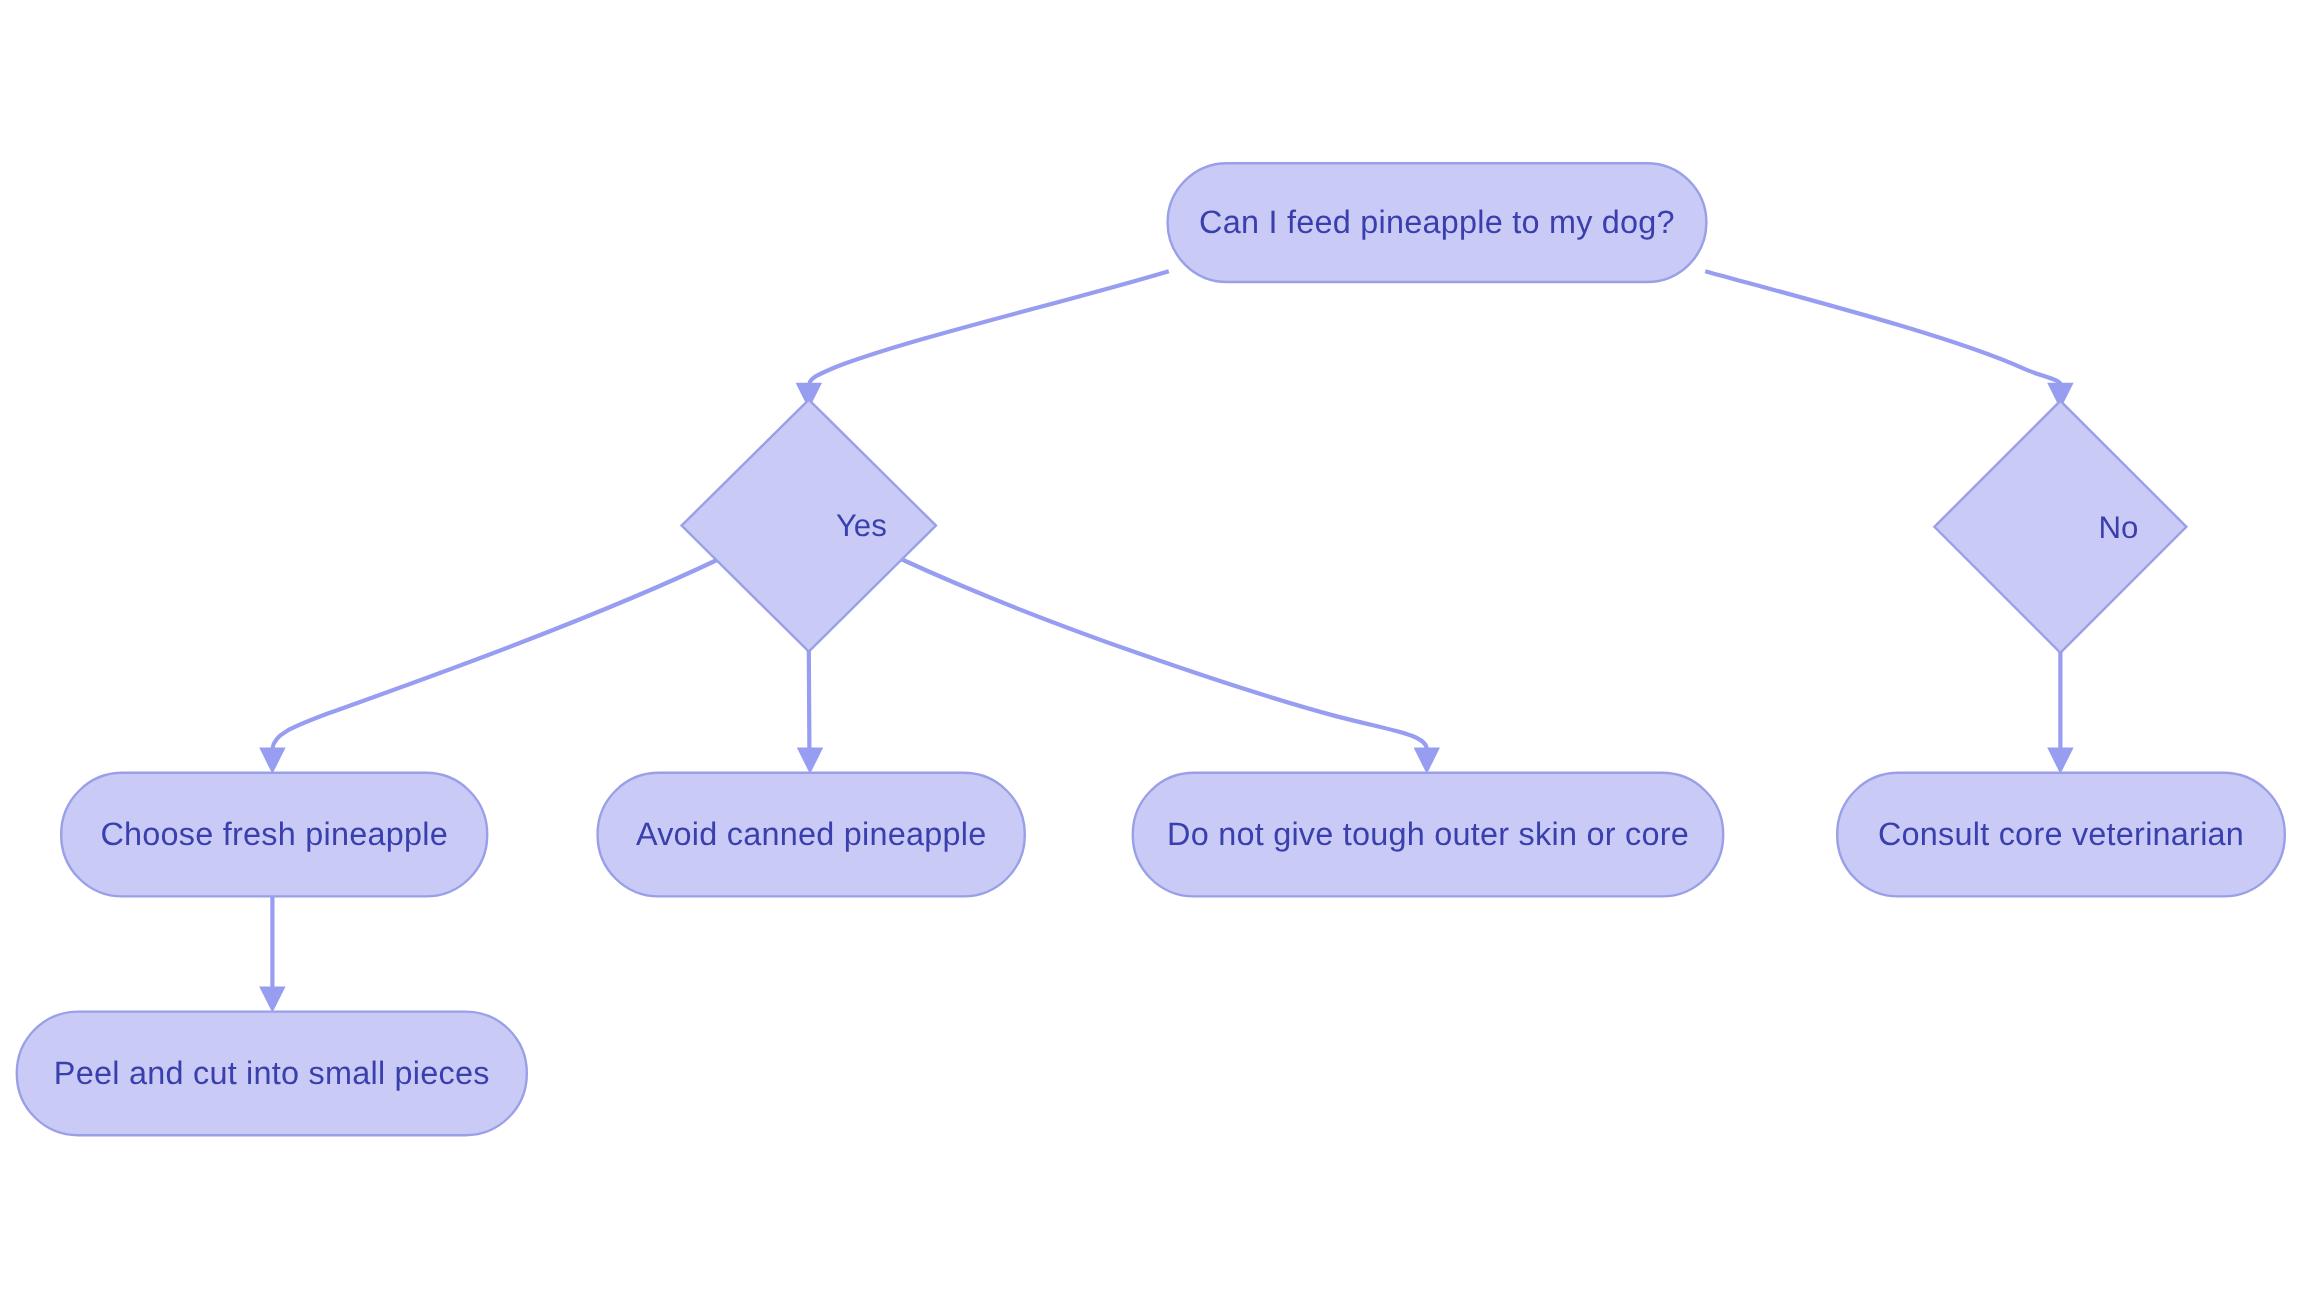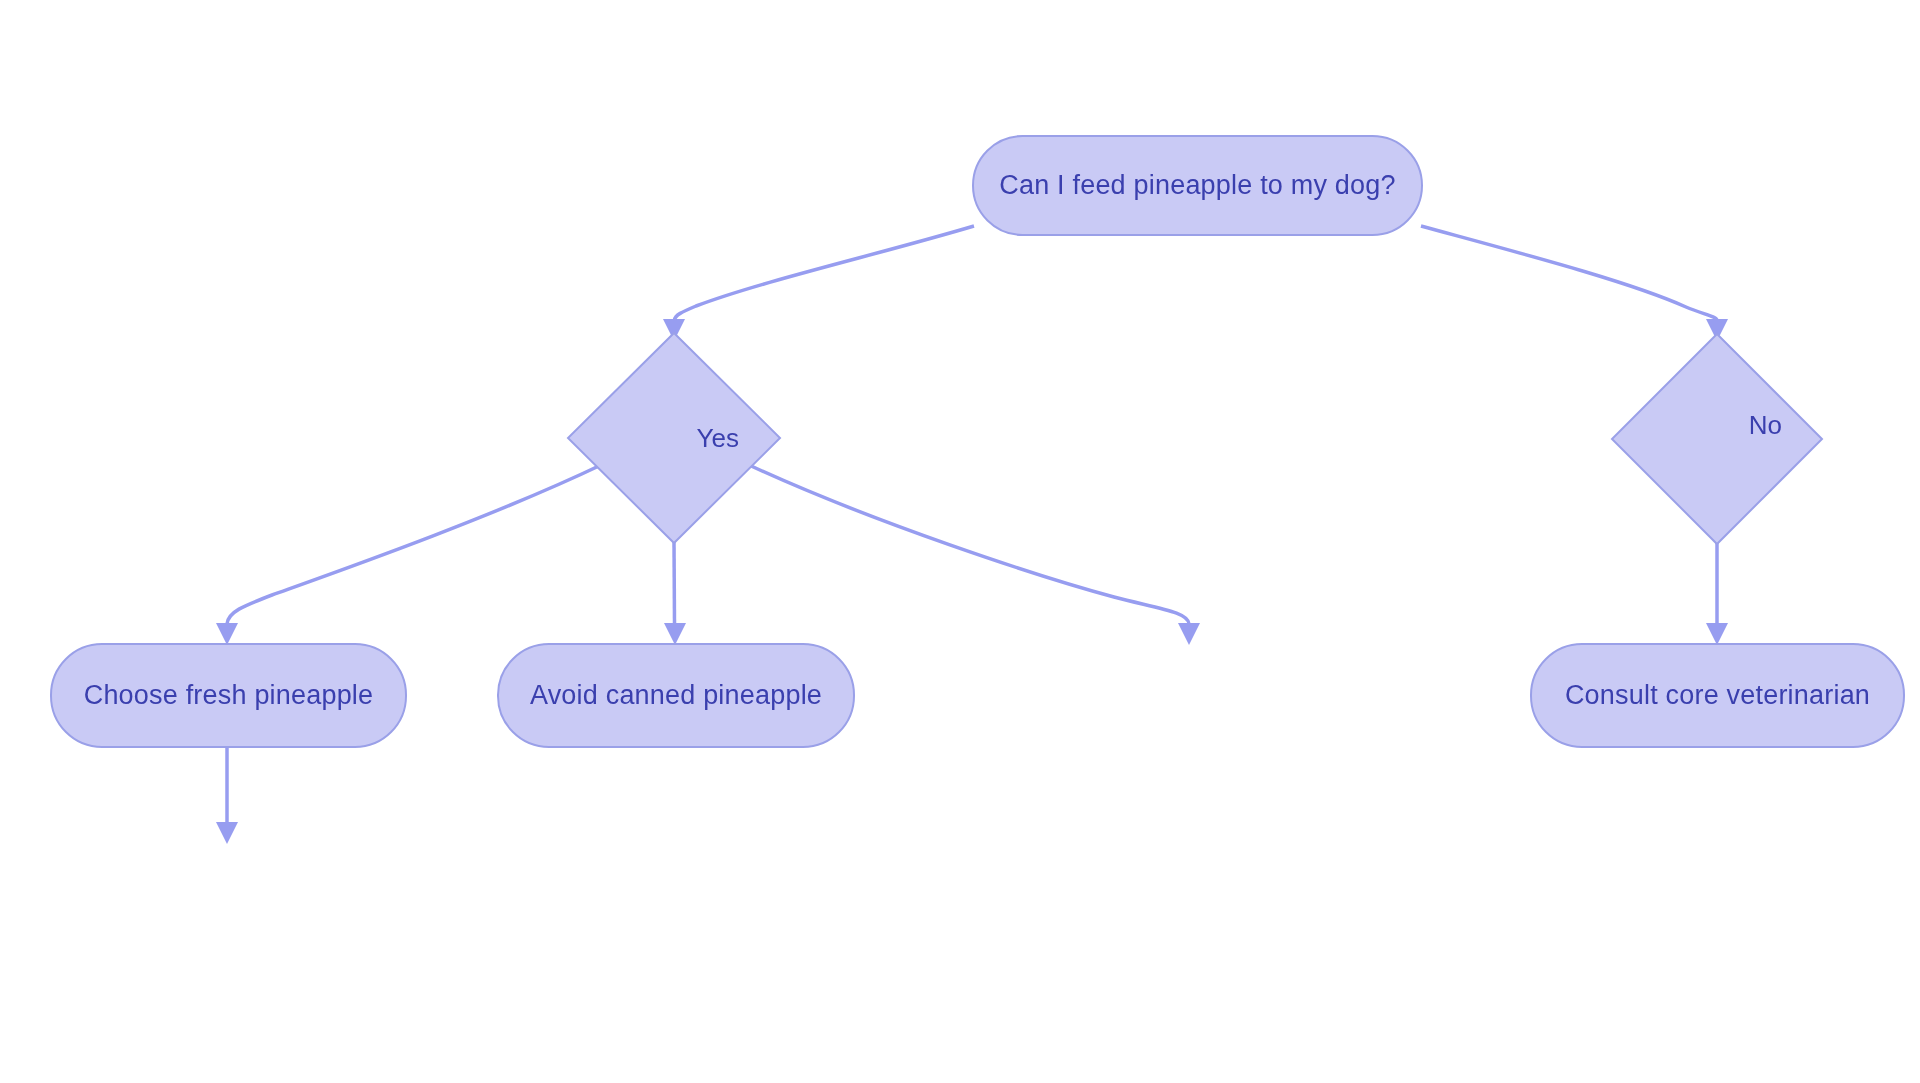--- a/index.html
+++ b/index.html
@@ -41,21 +41,21 @@
     white-space:nowrap;
   }
   
   .n-question{left:972px;top:135px;width:451px;height:101px;}
   .n-fresh   {left:50px;  top:643px;width:357px;height:105px;}
   .n-canned  {left:497px; top:643px;width:358px;height:105px;}
   .n-skin    {left:943px; top:643px;width:494px;height:105px;}
   .n-vet     {left:1530px;top:643px;width:375px;height:105px;}
   .n-peel    {left:13px;  top:842px;width:427px;height:105px;}
   .l-yes{left:609px;top:413px;width:130px;height:50px;}
-  .l-no {left:1652px;top:400px;width:130px;height:50px;}
+  .l-no {left:1652px;top:414px;width:130px;height:50px;}
 </style>
 </head>
 <body>
 
 <div class="canvas">
 
   <svg class="edges-layer" width="1920" height="1083" viewBox="0 0 1920 1083">
 
     <path class="edge-path" d="M 974 226 C 880 254, 762 281, 696 306 C 682 312, 675 315, 674.5 320"></path>
     <polygon class="arrowhead" points="663,319 685,319 674,341"></polygon>
@@ -87,25 +87,31 @@
   </div>
 
   <div class="node n-canned">
     <span>Avoid canned pineapple</span>
   </div>
 
   <div class="node n-fresh">
     <span>Choose fresh pineapple</span>
   </div>
 
+  <div class="node n-skin">
+    <span>Do not give tough outer skin or core</span>
+  </div>
 
   <div class="node n-vet">
     <span>Consult core veterinarian</span>
   </div>
 
+  <div class="node n-peel">
+    <span>Peel and cut into small pieces</span>
+  </div>
 
   <div class="diamond-label l-yes">
     <span>Yes</span>
   </div>
   <div class="diamond-label l-no">
     <span>No</span>
   </div>
 
 </div>
 

